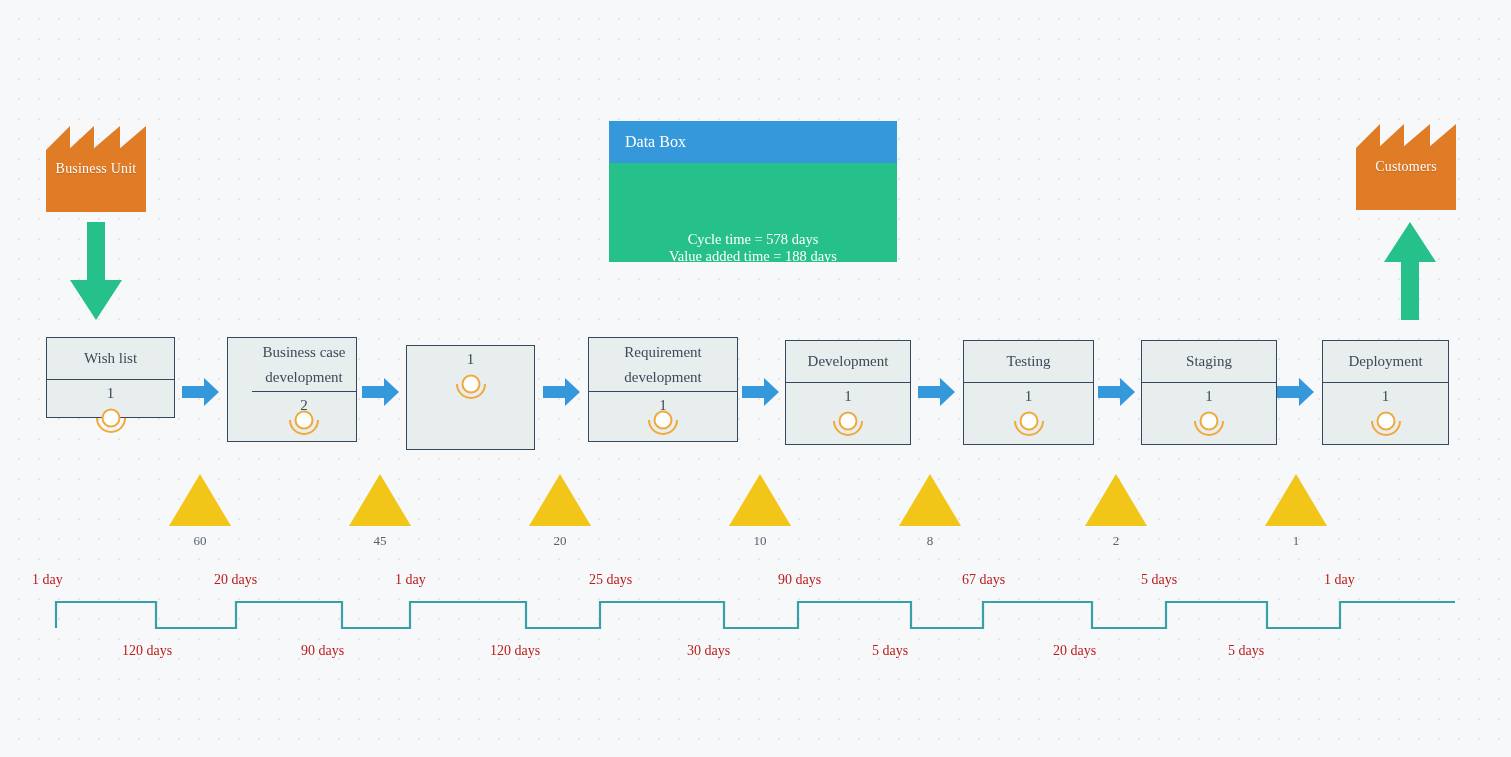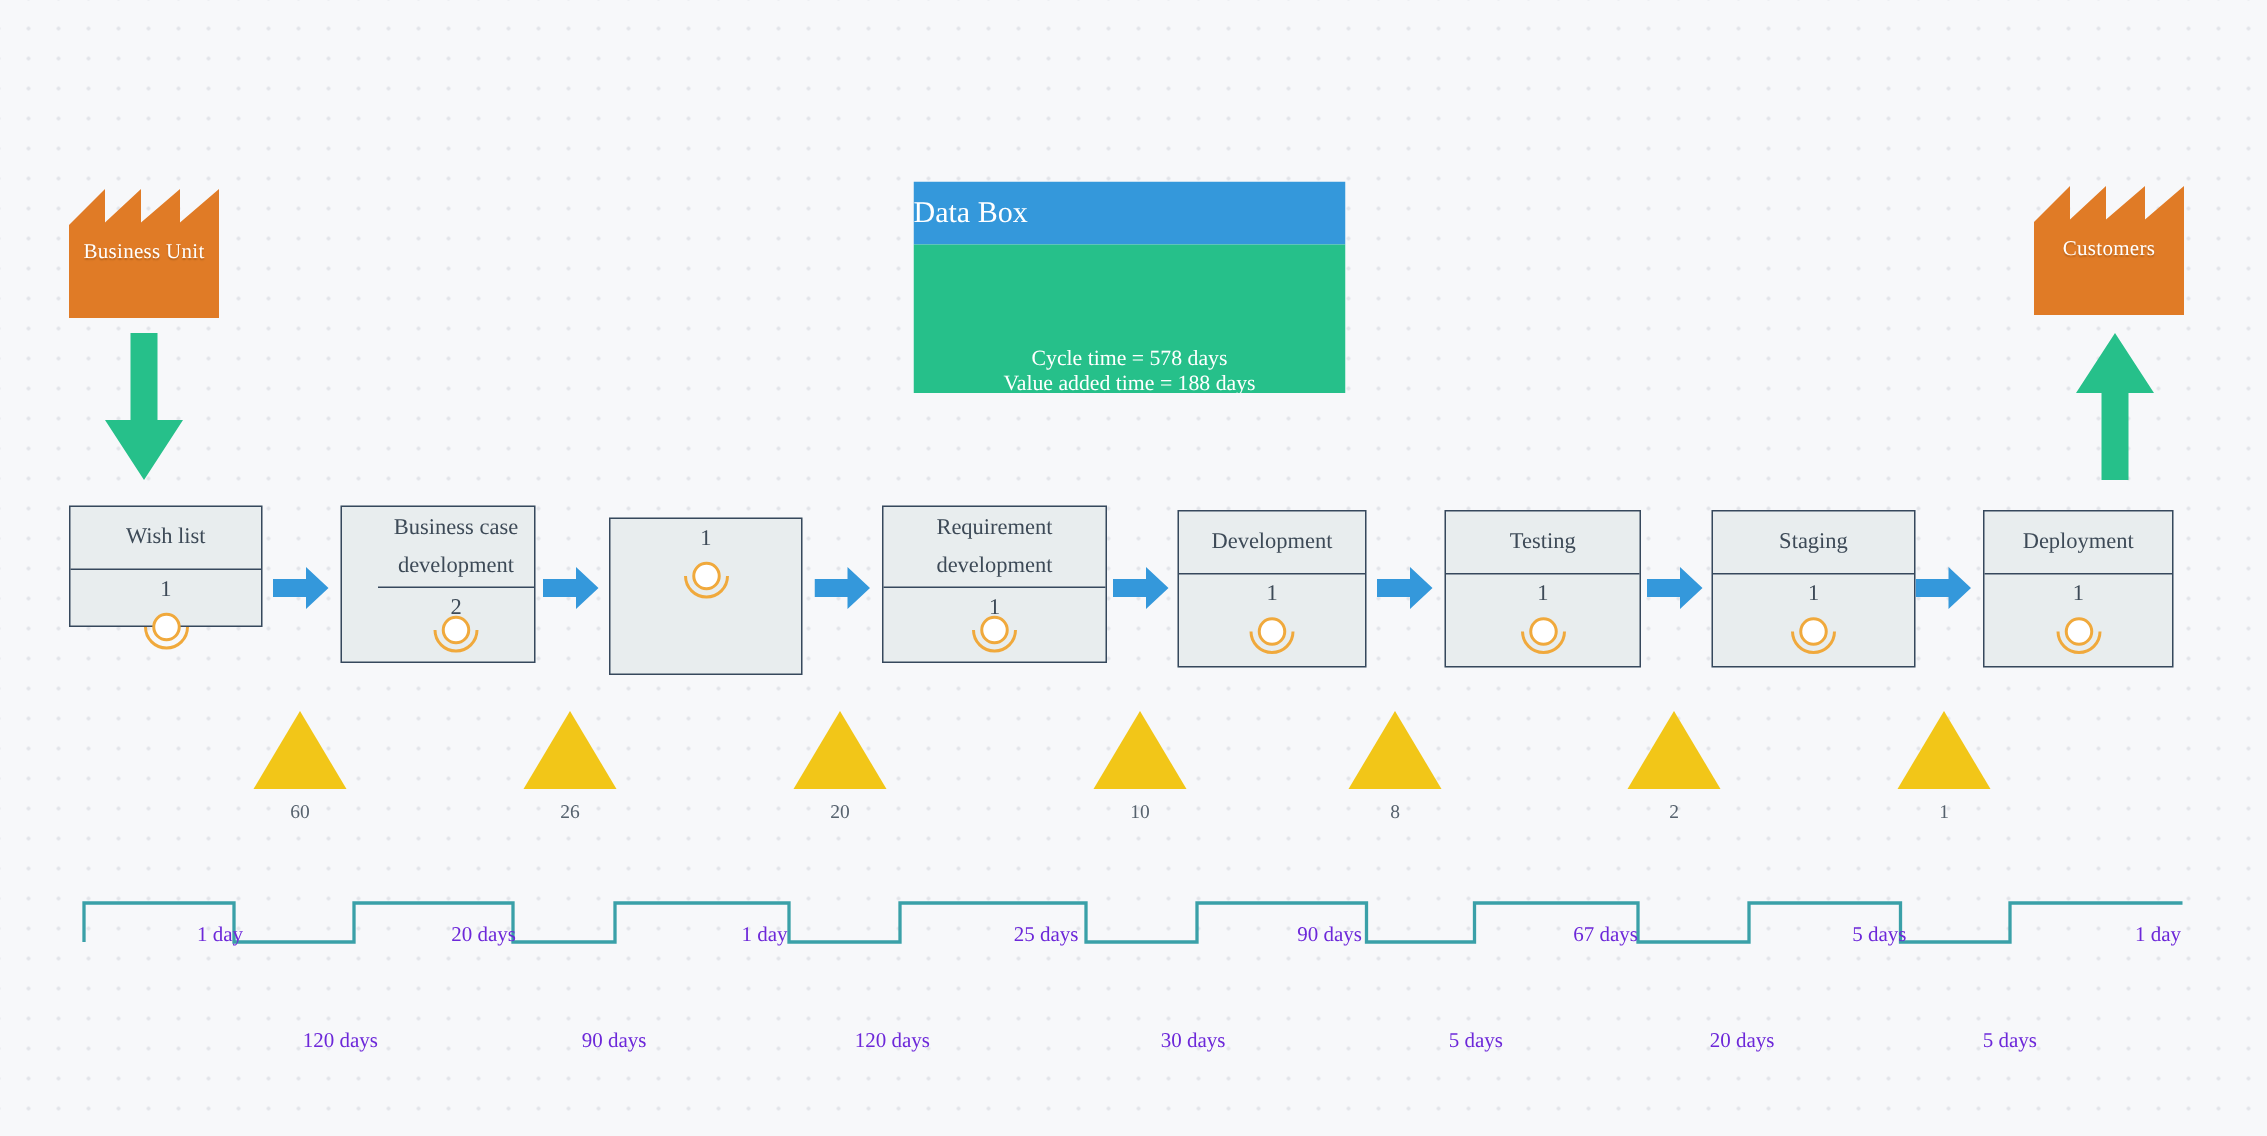--- a/index.html
+++ b/index.html
@@ -35,22 +35,22 @@
   .varrow{position:absolute;width:60px;height:100px;}
   .varrow .g{width:100%;height:100%;}
 
   
   #databox{
     position:absolute;left:609px;top:121px;width:288px;height:141px;
     overflow:hidden;
   }
   #databox .dbhead{
     height:42px;background:#3498DB;color:#fff;
-    display:flex;align-items:center;
-    font-size:20px;
+    display:flex;align-items:center;padding-left:16px;
+    font-size:16px;
   }
   #databox .dbbody{
     height:99px;background:#26C08A;color:#ffffff;
     text-align:center;font-size:14.5px;line-height:16.5px;
     padding-top:68px;box-sizing:border-box;
   }
   #databox .dbbody div{white-space:nowrap;}
 
   
   .pbox{
@@ -91,23 +91,22 @@
     border-bottom:52px solid #F2C618;
   }
   .trilabel{
     position:absolute;width:80px;text-align:center;
     color:#55616d;font-size:13px;
   }
 
   
   #ladder{position:absolute;left:0;top:560px;width:1511px;height:110px;}
   .tlab{
-    position:absolute;text-align:right;color:#6d28d9;font-size:14px;
+    position:absolute;text-align:left;color:#b91c1c;font-size:14px;
     width:130px;
-    margin-top:44px;
   }
   .tlab.up{top:572px;}
   .tlab.down{top:643px;}
 </style>
 </head>
 <body>
 
 <div id="canvas"></div>
 
 <div class="factory" style="left:46px;top:126px;">
@@ -265,21 +264,21 @@
 </div>
 
 <div class="tri" style="left:169px;top:474px;">
   <div class="tshape"></div>
 </div>
 <div class="trilabel" style="left:160px;top:533px;">60</div>
 
 <div class="tri" style="left:349px;top:474px;">
   <div class="tshape"></div>
 </div>
-<div class="trilabel" style="left:340px;top:533px;">26</div>
+<div class="trilabel" style="left:340px;top:533px;">45</div>
 
 <div class="tri" style="left:529px;top:474px;">
   <div class="tshape"></div>
 </div>
 <div class="trilabel" style="left:520px;top:533px;">20</div>
 
 <div class="tri" style="left:729px;top:474px;">
   <div class="tshape"></div>
 </div>
 <div class="trilabel" style="left:720px;top:533px;">10</div>

